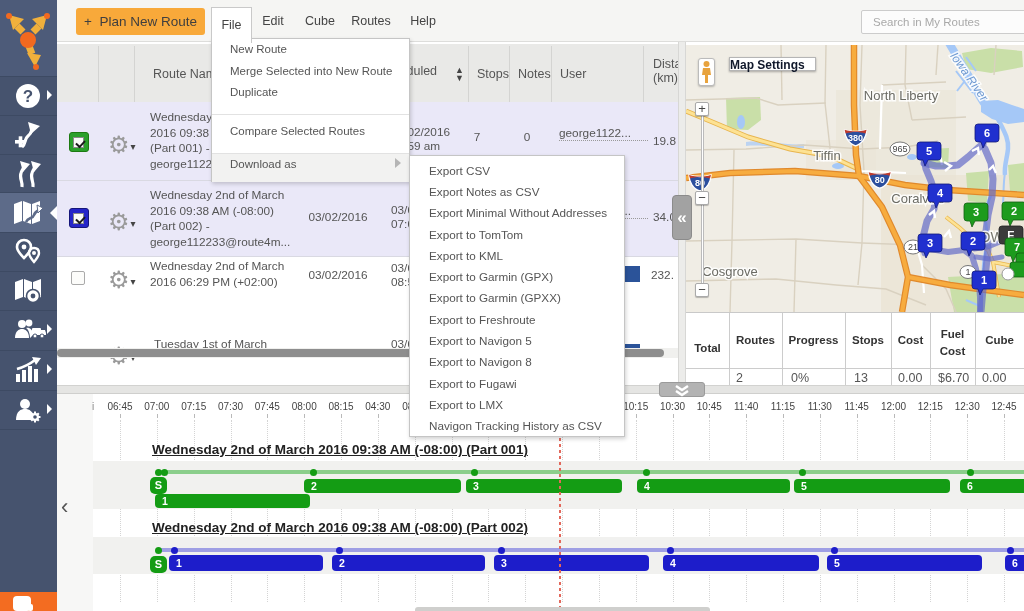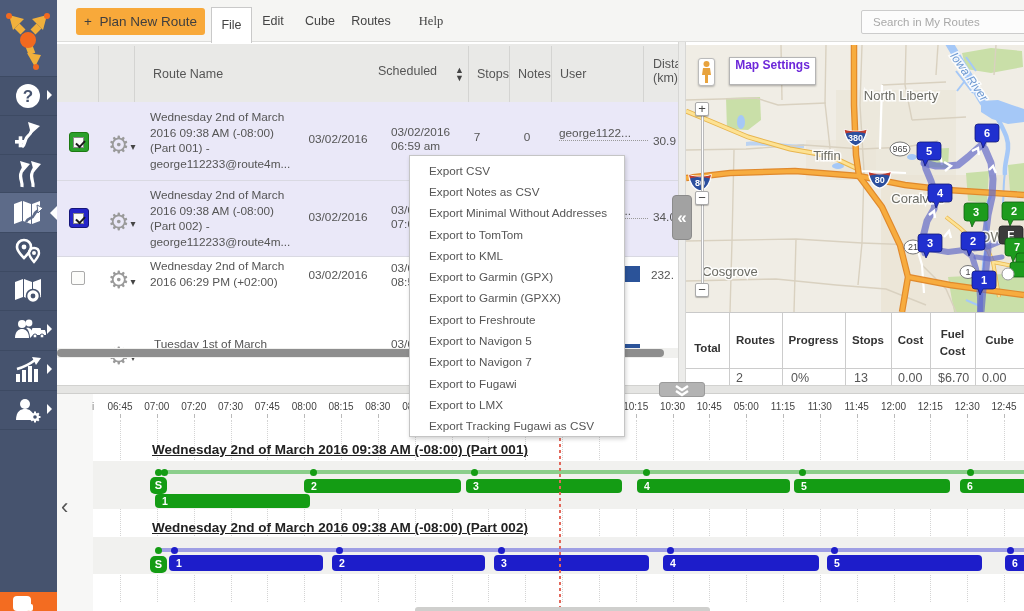--- a/index.html
+++ b/index.html
@@ -45,21 +45,21 @@
 #selbar { left:0; top:316px; width:621px; height:27px; background:#f7f7f5; border-top:1px solid #d5d5d3; color:#333; font-size:11.5px; line-height:26px; padding-left:6px; }
 
 
 #vsplit { left:678px; top:42px; width:8px; height:351px; background:#ececea; border-left:1px solid #d7d7d5; border-right:1px solid #d7d7d5; }
 #vtab { left:672px; top:195px; width:20px; height:45px; background:#a2a2a2; border:1px solid #8b8b8b; border-radius:4px; color:#fff; font-size:17px; font-weight:bold; text-align:center; line-height:43px; z-index:5; }
 #hsplit { left:57px; top:385px; width:967px; height:9px; background:#e5e5e3; border-top:1px solid #d2d2d0; border-bottom:1px solid #cfcfcd; }
 #hbtn { left:659px; top:382px; width:46px; height:15px; background:#b3b3b3; border:1px solid #9a9a9a; border-radius:3px; z-index:6; }
 
 
 #map { left:686px; top:45px; width:338px; height:267px; overflow:hidden; }
-#mapsettings { left:729px; top:57px; width:87px; height:28px; background:#fff; border:1px solid #b5b5b5; box-shadow:0 1px 2px rgba(0,0,0,.3); color:#6d28d9; font-size:12px; font-weight:bold; text-align:center; line-height:15px; z-index:4; }
+#mapsettings { left:729px; top:57px; width:87px; height:14px; background:#fff; border:1px solid #b5b5b5; box-shadow:0 1px 2px rgba(0,0,0,.3); color:#0f172a; font-size:12px; font-weight:bold; text-align:left; line-height:15px; z-index:4; }
 #pegman { left:698px; top:58px; width:17px; height:28px; background:#fff; border:1px solid #bbb; border-radius:3px; box-shadow:0 1px 2px rgba(0,0,0,.25); z-index:4; }
 .zbtn { left:695px; width:14px; height:14px; background:#fff; border:1px solid #aaa; border-radius:2px; box-shadow:0 1px 1px rgba(0,0,0,.25); color:#444; font-size:13px; text-align:center; line-height:12px; z-index:4; }
 #ztrack { left:701px; top:115px; width:3px; height:170px; background:#fff; border:1px solid #bbb; z-index:3; }
 
 
 #summary { left:686px; top:312px; width:338px; height:72px; background:#fff; border-top:1px solid #c9c9c9; font-size:11.5px; color:#333; }
 .sumv { top:55px; height:17px; border-top:1px solid #ccc; color:#555; padding-top:2px; font-size:12.5px; }
 .sumsep { top:0; width:1px; height:72px; background:#ccc; }
 
 
@@ -213,21 +213,21 @@
           <rect x="28" y="12" width="5" height="7" rx="2" fill="#fff"></rect>
         </svg>
   </div>
 </div>
 
 <div id="toolbar" class="abs">
   <div id="plan-btn" class="abs">+&nbsp; Plan New Route</div>
   <div class="abs menu-item" style="left:196px;width:40px;">Edit</div>
   <div class="abs menu-item" style="left:241px;width:44px;">Cube</div>
   <div class="abs menu-item" style="left:289px;width:50px;">Routes</div>
-  <div class="abs menu-item" style="left:352px;width:44px;font-family:Liberation Serif, serif;">Help</div>
+  <div class="abs menu-item" style="left:344px;width:44px;">Help</div>
   <div id="file-tab" class="abs menu-item">File</div>
   <div id="search" class="abs">Search in My Routes</div>
 </div>
 
 <div id="tablearea" class="abs">
   <div id="thead" class="abs">
     <div class="hsep abs" style="left:41px"></div>
     <div class="hsep abs" style="left:77px"></div>
     <div class="hsep abs" style="left:411px"></div>
     <div class="hsep abs" style="left:452px"></div>
@@ -246,21 +246,21 @@
   <div class="abs cb" style="left:12px;top:90px;width:20px;height:20px;background:#2ba02b;border:1px solid #1d7a12;">
         <div class="cbi"></div>
       </div>
   <div class="abs cell gear" style="top:92px;">⚙</div>
   <div class="abs cell name" style="top:68px;">Wednesday 2nd of March 2016 09:38 AM (-08:00) (Part 001) - george112233@route4m...</div>
   <div class="abs cell" style="left:236px;top:90px;width:90px;text-align:center;">03/02/2016</div>
   <div class="abs cell" style="left:334px;top:83px;">03/02/2016<br>06:59 am</div>
   <div class="abs cell" style="left:400px;top:88px;width:40px;text-align:center;">7</div>
   <div class="abs cell" style="left:450px;top:88px;width:40px;text-align:center;">0</div>
   <div class="abs cell" style="left:502px;top:84px;width:89px;border-bottom:1px dotted #999;">george1122...</div>
-  <div class="abs cell" style="left:596px;top:92px;">30.9</div>
+  <div class="abs cell" style="left:596px;top:92px;">19.8</div>
   <div class="abs row-sep" style="left:0;top:138px;"></div>
 
   <div class="abs sel" style="left:0;top:139px;width:621px;height:75px;"></div>
   <div class="abs cb" style="left:12px;top:166px;width:20px;height:20px;background:#2525c8;border:1px solid #16167a;">
         <div class="cbi"></div>
       </div>
   <div class="abs cell gear" style="top:169px;">⚙</div>
   <div class="abs cell name" style="top:146px;">Wednesday 2nd of March 2016 09:38 AM (-08:00) (Part 002) - george112233@route4m...</div>
   <div class="abs cell" style="left:236px;top:168px;width:90px;text-align:center;">03/02/2016</div>
   <div class="abs cell" style="left:334px;top:161px;">03/02/2016<br>07:00 am</div>
@@ -519,36 +519,36 @@
   <div class="abs sumv" style="left:244px;width:45px;padding-left:8px;">$6.70</div>
   <div class="abs sumv" style="left:289px;width:49px;padding-left:7px;">0.00</div>
   <div class="abs sumv" style="left:0;width:43px;"></div>
 </div>
 
 <div id="timeline" class="abs" style="overflow:hidden;">
   <div id="tl-gutter" class="abs"></div>
   <div class="abs" style="left:35px;top:7px;font-size:10px;color:#888;">i</div>
   <div class="abs tlab" style="left:63px">06:45</div>
       <div class="abs tlab" style="left:99.8px">07:00</div>
-      <div class="abs tlab" style="left:136.7px">07:20</div>
+      <div class="abs tlab" style="left:136.7px">07:15</div>
       <div class="abs tlab" style="left:173.5px">07:30</div>
       <div class="abs tlab" style="left:210.3px">07:45</div>
       <div class="abs tlab" style="left:247.2px">08:00</div>
       <div class="abs tlab" style="left:284px">08:15</div>
-      <div class="abs tlab" style="left:320.8px">08:30</div>
+      <div class="abs tlab" style="left:320.8px">04:30</div>
       <div class="abs tlab" style="left:357.7px">08:45</div>
       <div class="abs tlab" style="left:394.5px">09:00</div>
       <div class="abs tlab" style="left:431.3px">09:15</div>
       <div class="abs tlab" style="left:468.2px">09:30</div>
       <div class="abs tlab" style="left:505px">09:45</div>
       <div class="abs tlab" style="left:541.8px">10:00</div>
       <div class="abs tlab" style="left:578.7px">10:15</div>
       <div class="abs tlab" style="left:615.5px">10:30</div>
       <div class="abs tlab" style="left:652.3px">10:45</div>
-      <div class="abs tlab" style="left:689.2px">05:00</div>
+      <div class="abs tlab" style="left:689.2px">11:40</div>
       <div class="abs tlab" style="left:726px">11:15</div>
       <div class="abs tlab" style="left:762.8px">11:30</div>
       <div class="abs tlab" style="left:799.7px">11:45</div>
       <div class="abs tlab" style="left:836.5px">12:00</div>
       <div class="abs tlab" style="left:873.3px">12:15</div>
       <div class="abs tlab" style="left:910.2px">12:30</div>
       <div class="abs tlab" style="left:947px">12:45</div>
   <div class="abs tick" style="left:63px"></div>
       <div class="abs tick" style="left:99.8px"></div>
       <div class="abs tick" style="left:136.7px"></div>
@@ -633,29 +633,40 @@
   <div class="abs bbar" style="left:437px;top:160.5px;width:155px;">3</div>
   <div class="abs bbar" style="left:606px;top:160.5px;width:156px;">4</div>
   <div class="abs bbar" style="left:770px;top:160.5px;width:155px;">5</div>
   <div class="abs bbar" style="left:948px;top:160.5px;width:19px;border-radius:4px 0 0 4px;">6</div>
   <div class="abs smark" style="left:93px;top:162px;">S</div>
   <div id="redline" class="abs"></div>
   <div id="tl-hscroll" class="abs"></div>
   <div id="collapse" class="abs">‹</div>
 </div>
 
+<div id="filemenu" class="abs">
+  <div id="dlrow"></div>
+  <div class="fitem" style="top:4px;">New Route</div>
+  <div class="fitem" style="top:26px;">Merge Selected into New Route</div>
+  <div class="fitem" style="top:47px;">Duplicate</div>
+  <div class="msep" style="top:75px;"></div>
+  <div class="fitem" style="top:86px;">Compare Selected Routes</div>
+  <div class="msep" style="top:114px;"></div>
+  <div class="fitem" style="top:119px;">Download as</div>
+  <div id="dlarrow"></div>
+</div>
 
 <div id="submenu" class="abs">
   <div class="sitem" style="top:7.6px;">Export CSV</div>
   <div class="sitem" style="top:28.9px;">Export Notes as CSV</div>
   <div class="sitem" style="top:50.2px;">Export Minimal Without Addresses</div>
   <div class="sitem" style="top:71.5px;text-align:center;">Export to TomTom</div>
   <div class="sitem" style="top:92.8px;">Export to KML</div>
   <div class="sitem" style="top:114.1px;">Export to Garmin (GPX)</div>
   <div class="sitem" style="top:135.4px;">Export to Garmin (GPXX)</div>
   <div class="sitem" style="top:156.7px;">Export to Freshroute</div>
   <div class="sitem" style="top:178px;">Export to Navigon 5</div>
-  <div class="sitem" style="top:199.3px;">Export to Navigon 7</div>
+  <div class="sitem" style="top:199.3px;">Export to Navigon 8</div>
   <div class="sitem" style="top:220.6px;">Export to Fugawi</div>
   <div class="sitem" style="top:241.9px;">Export to LMX</div>
-  <div class="sitem" style="top:263.2px;">Export Tracking Fugawi as CSV</div>
+  <div class="sitem" style="top:263.2px;">Navigon Tracking History as CSV</div>
 </div>
 </div>
 
 </body></html>

